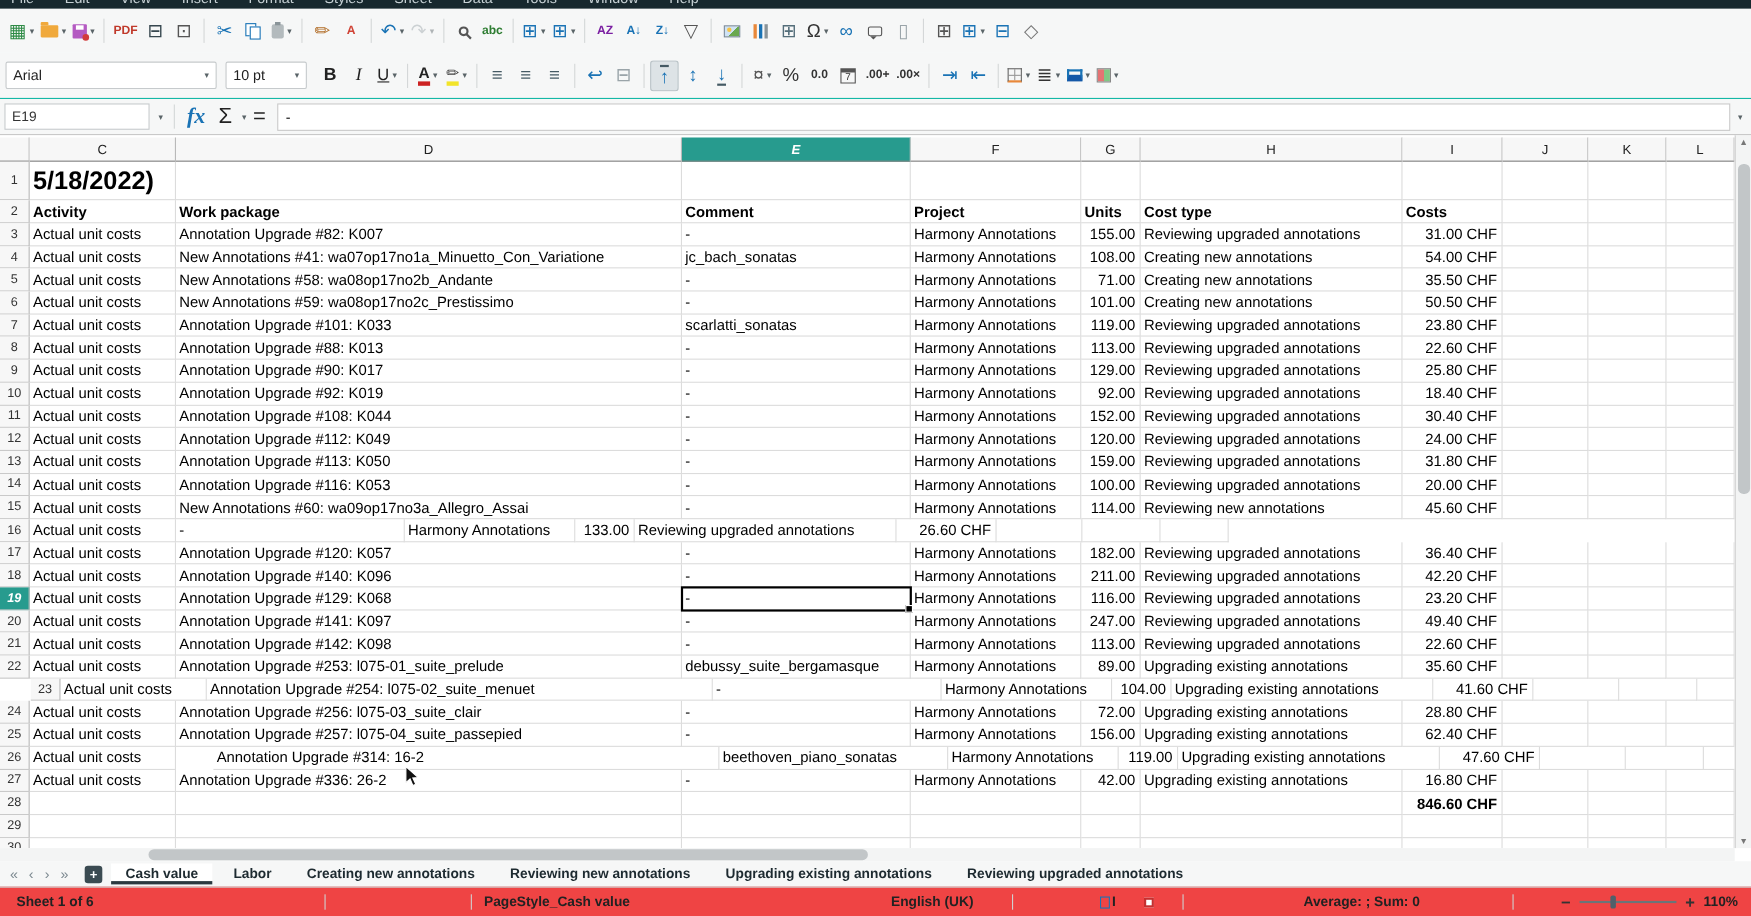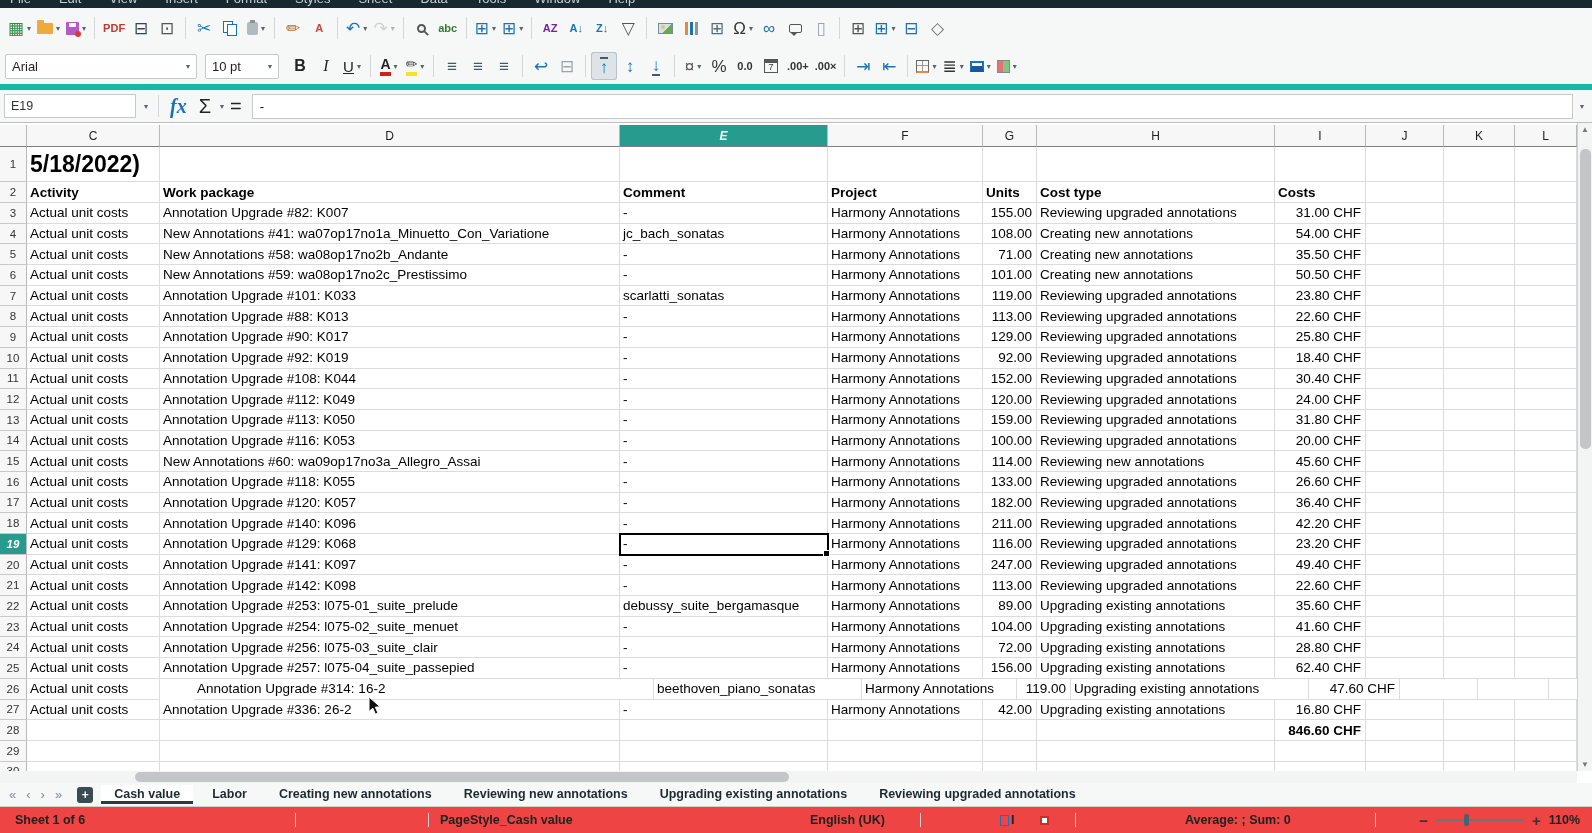--- a/index.html
+++ b/index.html
@@ -7,21 +7,21 @@
   #app { position:relative; width:1592px; height:833px; background:#fff; overflow:hidden; }
 
   
   #menubar { position:absolute; top:0; left:0; width:100%; height:8px; background:#17282e; overflow:hidden; }
   #menubar-items { position:absolute; top:-9px; left:10px; display:flex; gap:28px; }
   #menubar-items span { color:#c6d0d4; font-size:13px; white-space:nowrap; }
 
   
   .toolbar { position:absolute; left:0; width:100%; background:#f6f7f7; display:flex; align-items:center; padding-left:5px; }
   #toolbar1 { top:8px; height:40px; }
-  #toolbar2 { top:48px; height:42px; border-bottom:6px solid #14b8a6; }
+  #toolbar2 { top:48px; height:42px; border-bottom:1px solid #14b8a6; }
   .tsep { width:1px; height:22px; background:#d4d7d8; margin:0 5px; flex:none; }
   .tbtn { height:28px; min-width:26px; padding:0 3px; display:flex; align-items:center; justify-content:center; border-radius:3px; flex:none; position:relative; }
   .tbtn.active { background:#dde3e6; box-shadow:inset 0 0 0 1px #b9c2c6; }
   .tbtn.disabled { opacity:.45; }
   .tbtn .g { font-size:17px; line-height:1; }
   .tbtn .g.txt { font-size:11px; font-weight:bold; letter-spacing:0; }
   .tbtn .g.bold { font-size:16px; font-weight:bold; }
   .tbtn .g.ital { font-size:16px; font-style:italic; font-family:"Liberation Serif",serif; }
   .tbtn .g.und { font-size:15px; text-decoration:underline; }
   .tbtn .g.cbar-red { border-bottom:4px solid #cc2222; padding-bottom:1px; font-size:14px; }
@@ -565,21 +565,20 @@
         <div class="cell r" style="width: 54px;">114.00</div>
         <div class="cell" style="width: 238px;">Reviewing new annotations</div>
         <div class="cell r" style="width: 91px;">45.60 CHF</div>
         <div class="cell" style="width: 78px;"></div>
         <div class="cell" style="width: 71px;"></div>
         <div class="cell" style="width: 62px;"></div>
       </div>
       <div class="grow" style="height: 20.7px;">
         <div class="rh">16</div>
         <div class="cell" style="width: 133px;">Actual unit costs</div>
-        <div class="cell" style="width: 460px;">Annotation Upgrade #118: K055</div>
         <div class="cell" style="width: 208px;">-</div>
         <div class="cell" style="width: 155px;">Harmony Annotations</div>
         <div class="cell r" style="width: 54px;">133.00</div>
         <div class="cell" style="width: 238px;">Reviewing upgraded annotations</div>
         <div class="cell r" style="width: 91px;">26.60 CHF</div>
         <div class="cell" style="width: 78px;"></div>
         <div class="cell" style="width: 71px;"></div>
         <div class="cell" style="width: 62px;"></div>
       </div>
       <div class="grow" style="height: 20.7px;">
@@ -653,21 +652,21 @@
         <div class="cell" style="width: 460px;">Annotation Upgrade #253: l075-01_suite_prelude</div>
         <div class="cell" style="width: 208px;">debussy_suite_bergamasque</div>
         <div class="cell" style="width: 155px;">Harmony Annotations</div>
         <div class="cell r" style="width: 54px;">89.00</div>
         <div class="cell" style="width: 238px;">Upgrading existing annotations</div>
         <div class="cell r" style="width: 91px;">35.60 CHF</div>
         <div class="cell" style="width: 78px;"></div>
         <div class="cell" style="width: 71px;"></div>
         <div class="cell" style="width: 62px;"></div>
       </div>
-      <div class="grow" style="height: 20.7px;">
+      <div class="grow" style="height: 20.7px; padding-left: 28px;">
         <div class="rh">23</div>
         <div class="cell" style="width: 133px;">Actual unit costs</div>
         <div class="cell" style="width: 460px;">Annotation Upgrade #254: l075-02_suite_menuet</div>
         <div class="cell" style="width: 208px;">-</div>
         <div class="cell" style="width: 155px;">Harmony Annotations</div>
         <div class="cell r" style="width: 54px;">104.00</div>
         <div class="cell" style="width: 238px;">Upgrading existing annotations</div>
         <div class="cell r" style="width: 91px;">41.60 CHF</div>
         <div class="cell" style="width: 78px;"></div>
         <div class="cell" style="width: 71px;"></div>

